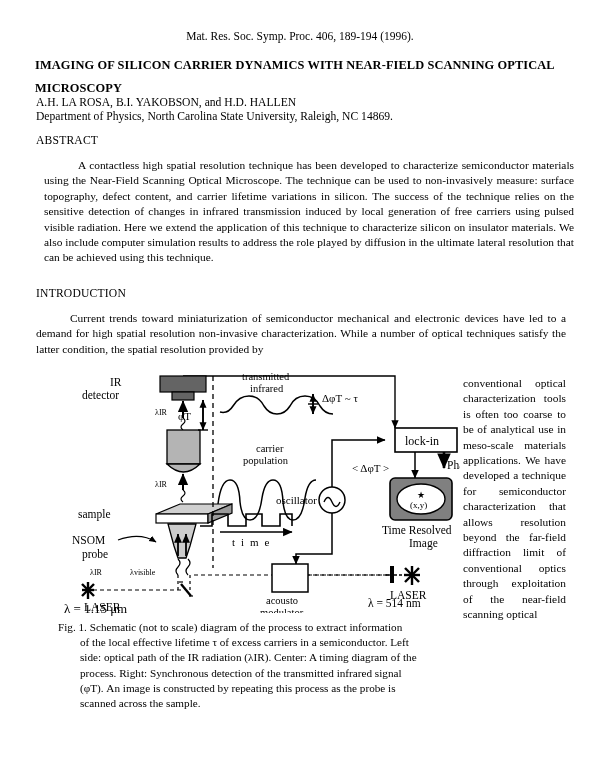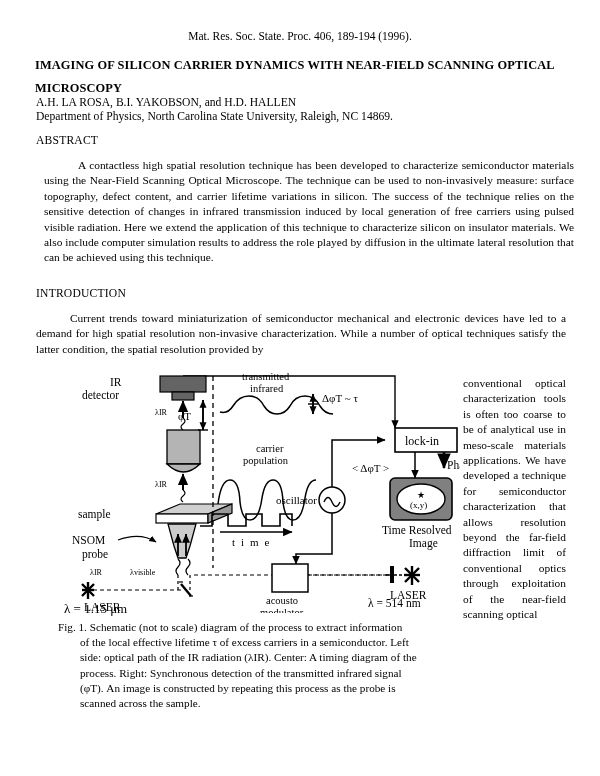--- a/index.html
+++ b/index.html
@@ -109,21 +109,21 @@
   svg text {
     font-family: "Liberation Serif", "DejaVu Serif", serif;
     fill: #000;
   }
 </style>
 </head>
 <body>
 
 <div class="page">
 
-  <div class="journal-line"><span>Mat. Res. Soc. State. Proc. </span><b>406</b><span>, 189-194 (1996).</span></div>
+  <div class="journal-line"><span>Mat. Res. Soc. Symp. Proc. </span><b>406</b><span>, 189-194 (1996).</span></div>
 
   <div class="title">IMAGING OF SILICON CARRIER DYNAMICS WITH NEAR-FIELD SCANNING OPTICAL MICROSCOPY</div>
 
   <div class="authors">A.H. LA ROSA, B.I. YAKOBSON, and H.D. HALLEN</div>
   <div class="affiliation">Department of Physics, North Carolina State University, Raleigh, NC 14869.</div>
 
   <div class="section-head" id="abstract-head">ABSTRACT</div>
   <div class="body-par" id="abstract-body"><span class="indent"></span><span>A contactless high spatial resolution technique has been developed to characterize semiconductor materials using the Near-Field Scanning Optical Microscope.  The technique can be used to non-invasively measure: surface topography, defect content, and carrier lifetime variations in silicon.  The success of the technique relies on the sensitive detection of changes in infrared transmission induced by local generation of free carriers using pulsed visible radiation. Here we extend the application of this technique to characterize silicon on insulator materials. We also include computer simulation results to address the role played by  diffusion in the ultimate lateral resolution that can be achieved using this technique.</span></div>
 
   <div class="section-head" id="intro-head">INTRODUCTION</div>

